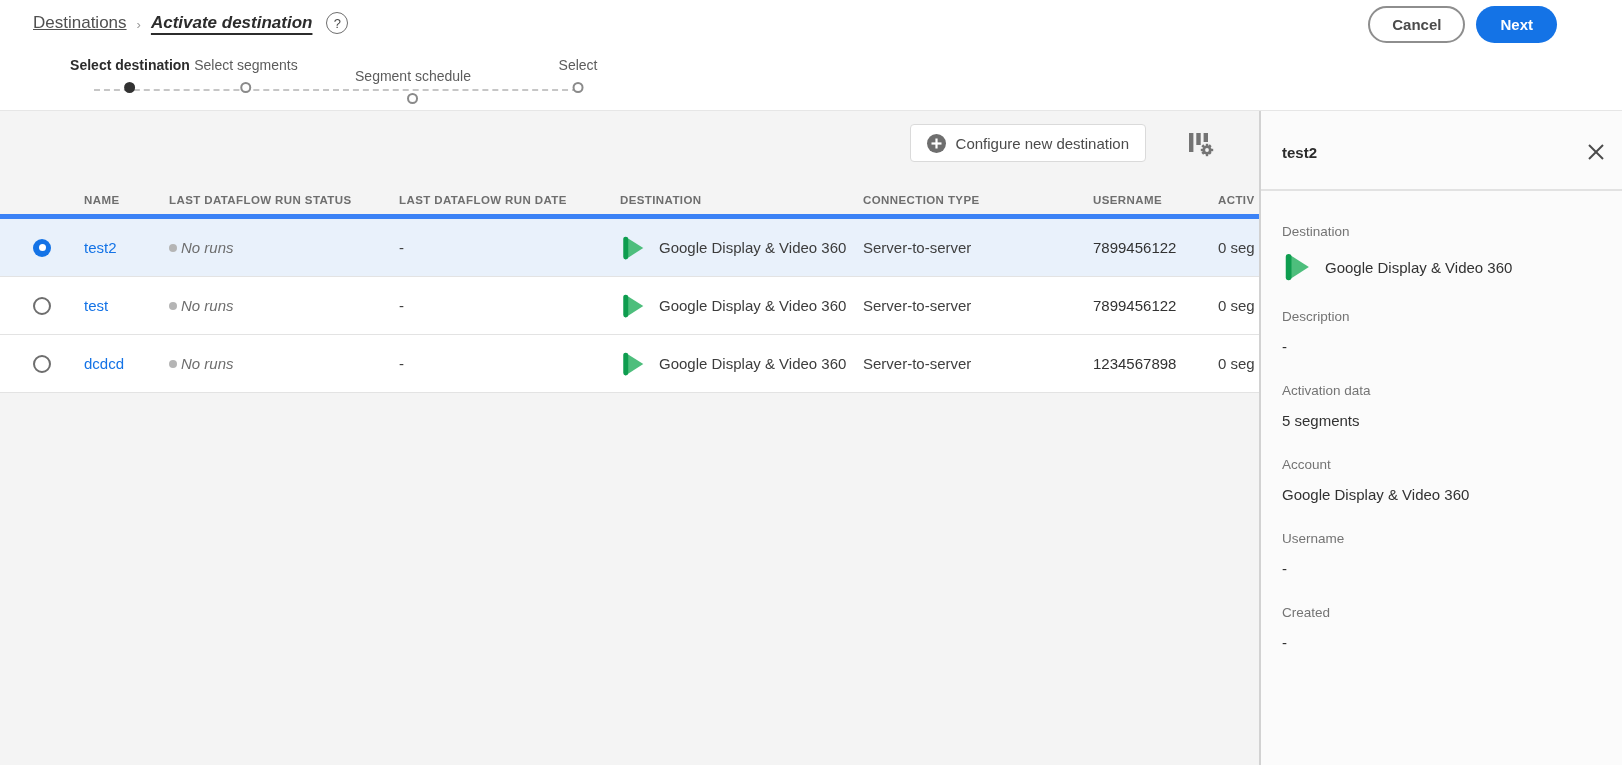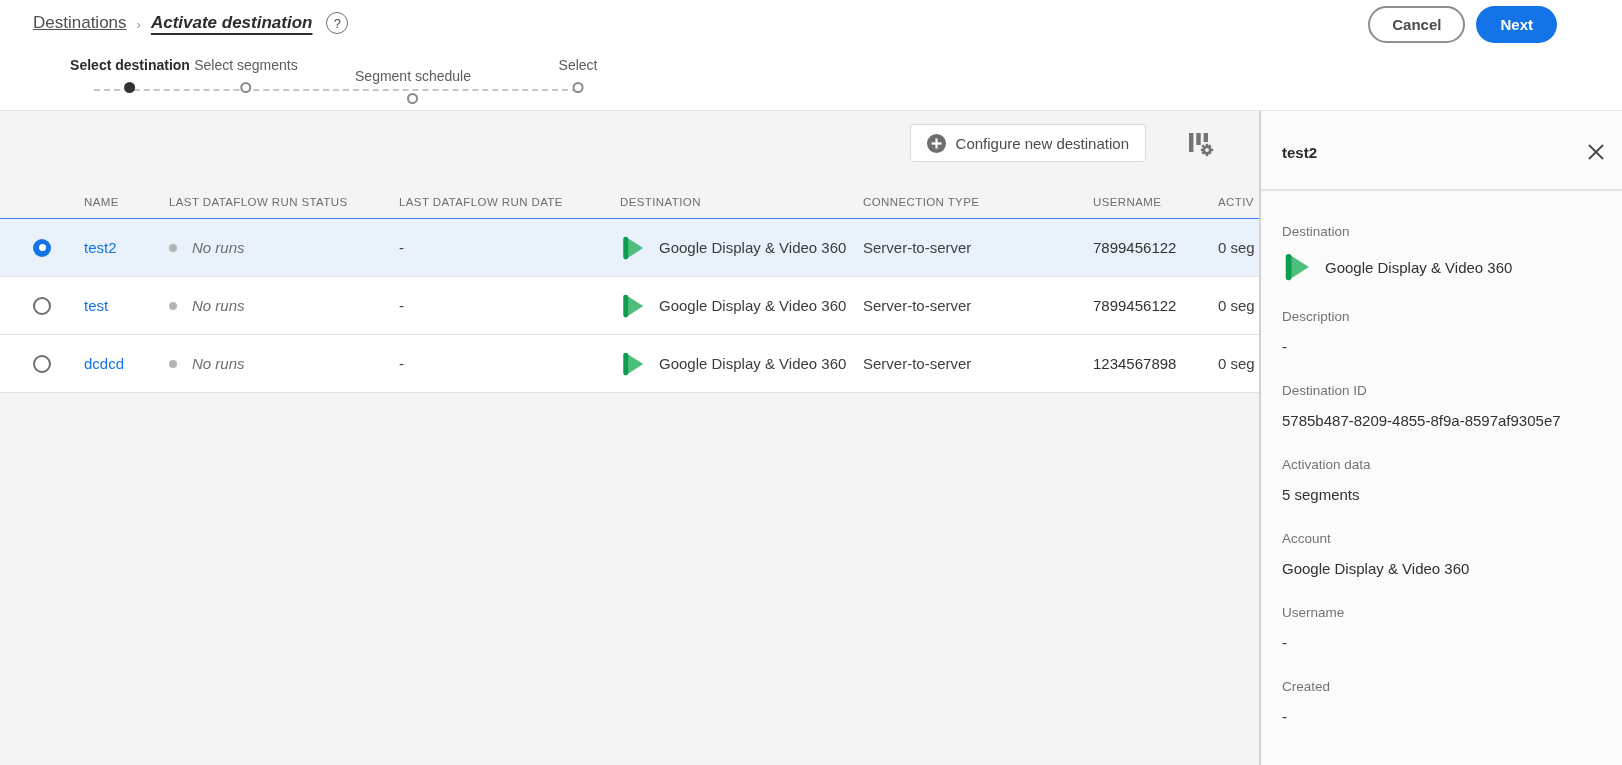--- a/index.html
+++ b/index.html
@@ -34,32 +34,32 @@
   .main { position:relative; height:764px; background:#f4f4f4; border-top:1px solid #e6e6e6; }
   .content { position:absolute; left:0; top:0; width:1259px; height:100%; overflow:hidden; }
 
   .config-btn { position:absolute; top:13px; right:113px; height:38px; background:#fff; border:1px solid #dadada;
     border-radius:4px; display:flex; align-items:center; gap:10px; padding:0 16px; font-size:15px; color:#4b4b4b; cursor:pointer; }
   .col-settings { position:absolute; top:19px; right:45px; width:27px; height:27px; cursor:pointer; }
 
   
   .table { position:absolute; top:75px; left:0; width:100%; }
   .grid-cols { display:grid; grid-template-columns:84px 85px 230px 221px 243px 230px 125px 1fr; align-items:center; }
-  .thead { height:33px; font-size:11.5px; font-weight:400; color:#6e6e6e; letter-spacing:.4px; border-bottom:1px solid #3b82f6; }
+  .thead { height:33px; font-size:11.5px; font-weight:700; color:#6e6e6e; letter-spacing:.4px; border-bottom:5px solid #3b82f6; }
   .thead > div { white-space:nowrap; overflow:hidden; }
   .trow { height:58px; background:#fff; border-bottom:1px solid #e3e3e3; font-size:15px; cursor:pointer; }
   .trow.selected { background:#e9f1fb; }
   .cell { white-space:nowrap; overflow:hidden; }
 
   .radio { width:18px; height:18px; border-radius:50%; border:2px solid #6e6e6e; background:#fff; margin:0 auto; position:relative; }
   .radio.checked { border:none; background:#1473E6; }
   .radio.checked::after { content:""; position:absolute; left:50%; top:50%; width:7px; height:7px; margin:-3.5px 0 0 -3.5px; border-radius:50%; background:#fff; }
 
   .name-link { color:#1473E6; cursor:pointer; }
-  .status { display:flex; align-items:center; gap:15px; color:#6e6e6e; font-style:italic; }
+  .status { display:flex; align-items:center; gap:4px; color:#6e6e6e; font-style:italic; }
   .status-dot { width:8px; height:8px; border-radius:50%; background:#b5b5b5; flex:none; }
   .muted-val { color:#404040; }
   .dest-cell { display:flex; align-items:center; gap:13px; color:#3c3c3c; }
   .dv-logo { flex:none; }
 
   
   .panel { position:absolute; right:0; top:0; width:363px; height:100%; background:#fbfbfb; border-left:2px solid #d2d2d2; }
   .panel-header { height:80px; position:relative; border-bottom:2px solid #e2e2e2; }
   .panel-title { position:absolute; left:21px; top:33px; font-size:15px; font-weight:700; color:#2c2c2c; }
   .panel-close { position:absolute; right:16px; top:31px; width:20px; height:20px; cursor:pointer; }
@@ -233,24 +233,20 @@
               <rect x="3" y="1.5" width="4.6" height="21" rx="2.3" fill="#0E9D4F"></rect>
             </svg>
           <span>Google Display &amp; Video 360</span>
         </div>
       </div>
       <div class="field">
         <div class="field-label">Description</div>
         <div class="field-value">-</div>
       </div>
       <div class="field">
-        <div class="field-label">Destination ID</div>
-        <div class="field-value">5785b487-8209-4855-8f9a-8597af9305e7</div>
-      </div>
-      <div class="field">
         <div class="field-label">Activation data</div>
         <div class="field-value">5 segments</div>
       </div>
       <div class="field">
         <div class="field-label">Account</div>
         <div class="field-value">Google Display &amp; Video 360</div>
       </div>
       <div class="field">
         <div class="field-label">Username</div>
         <div class="field-value">-</div>

